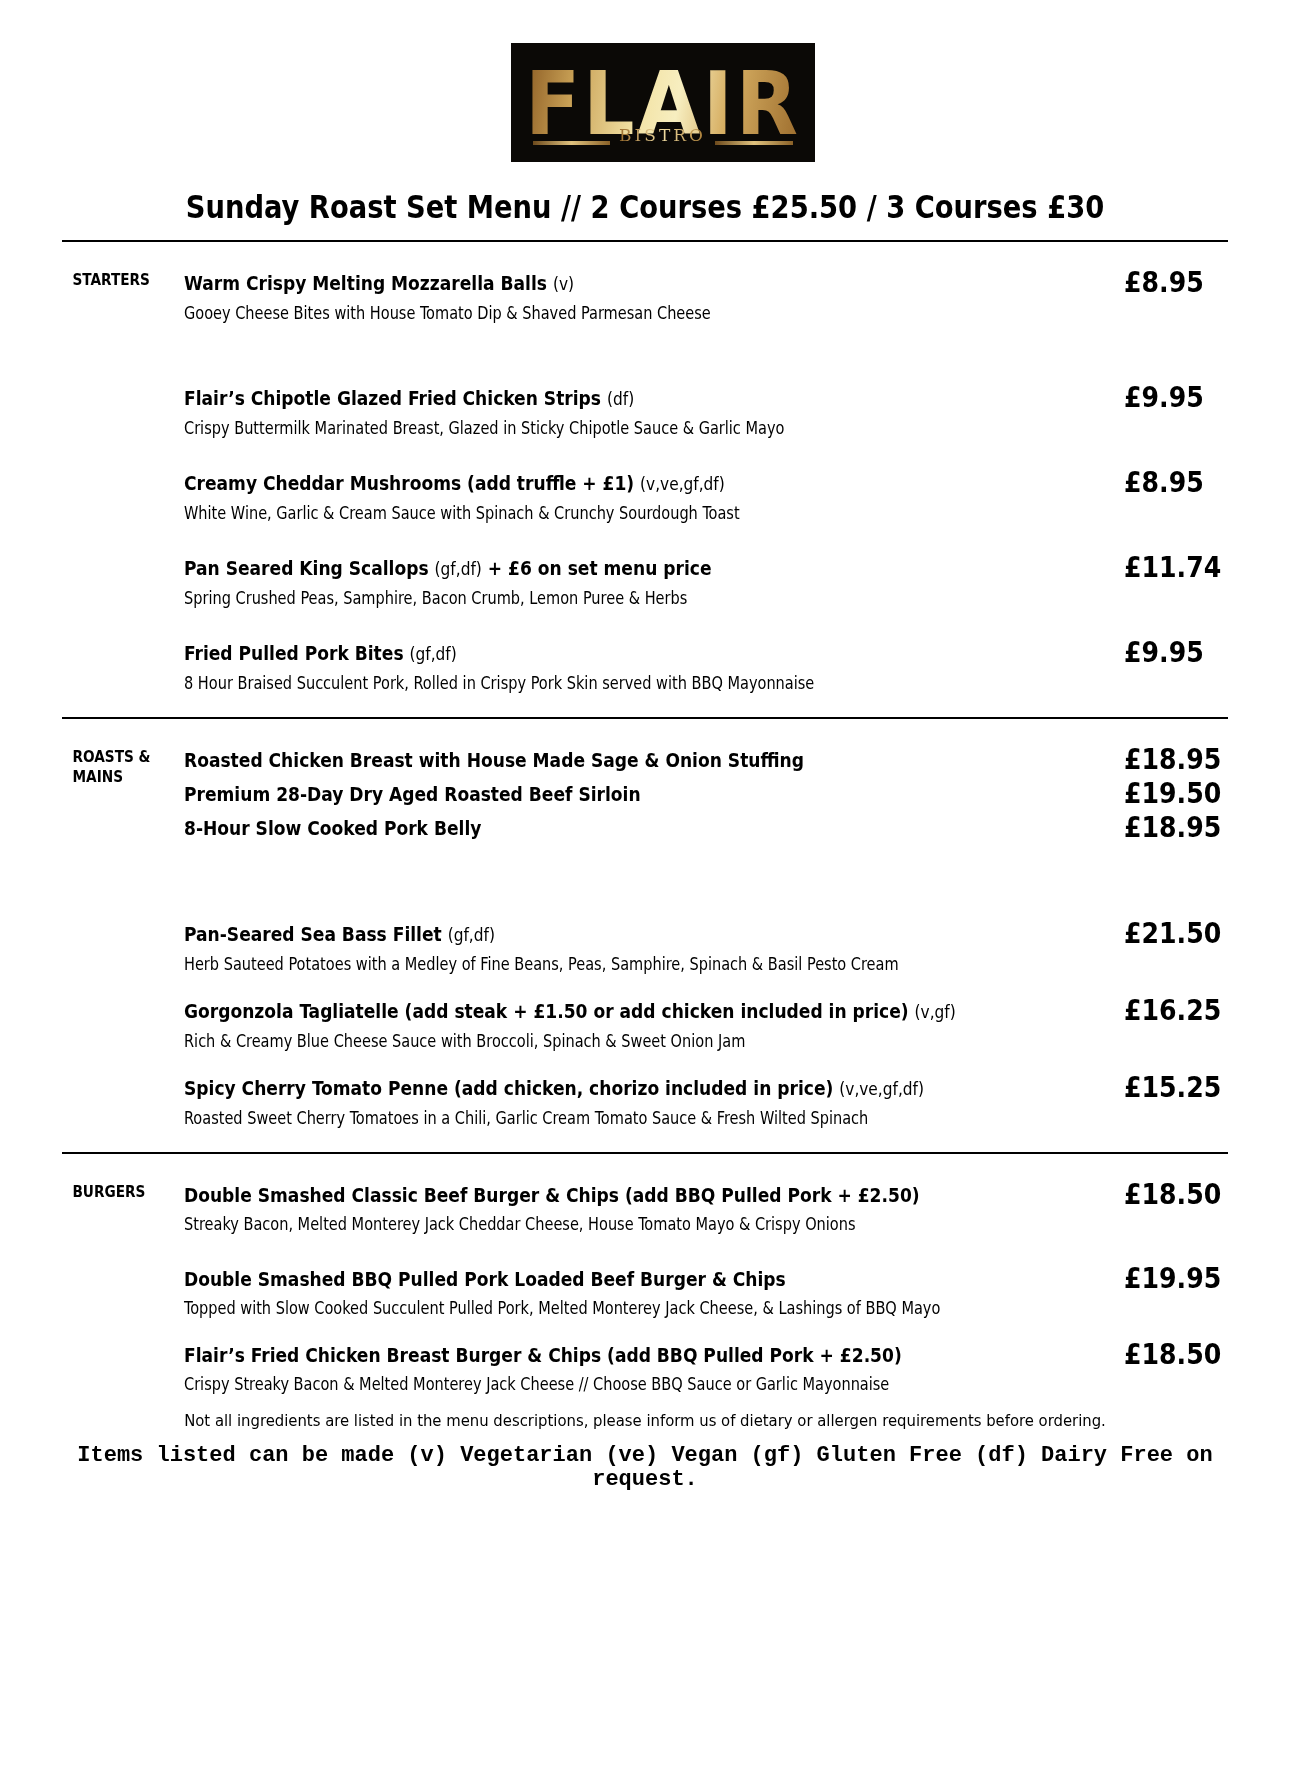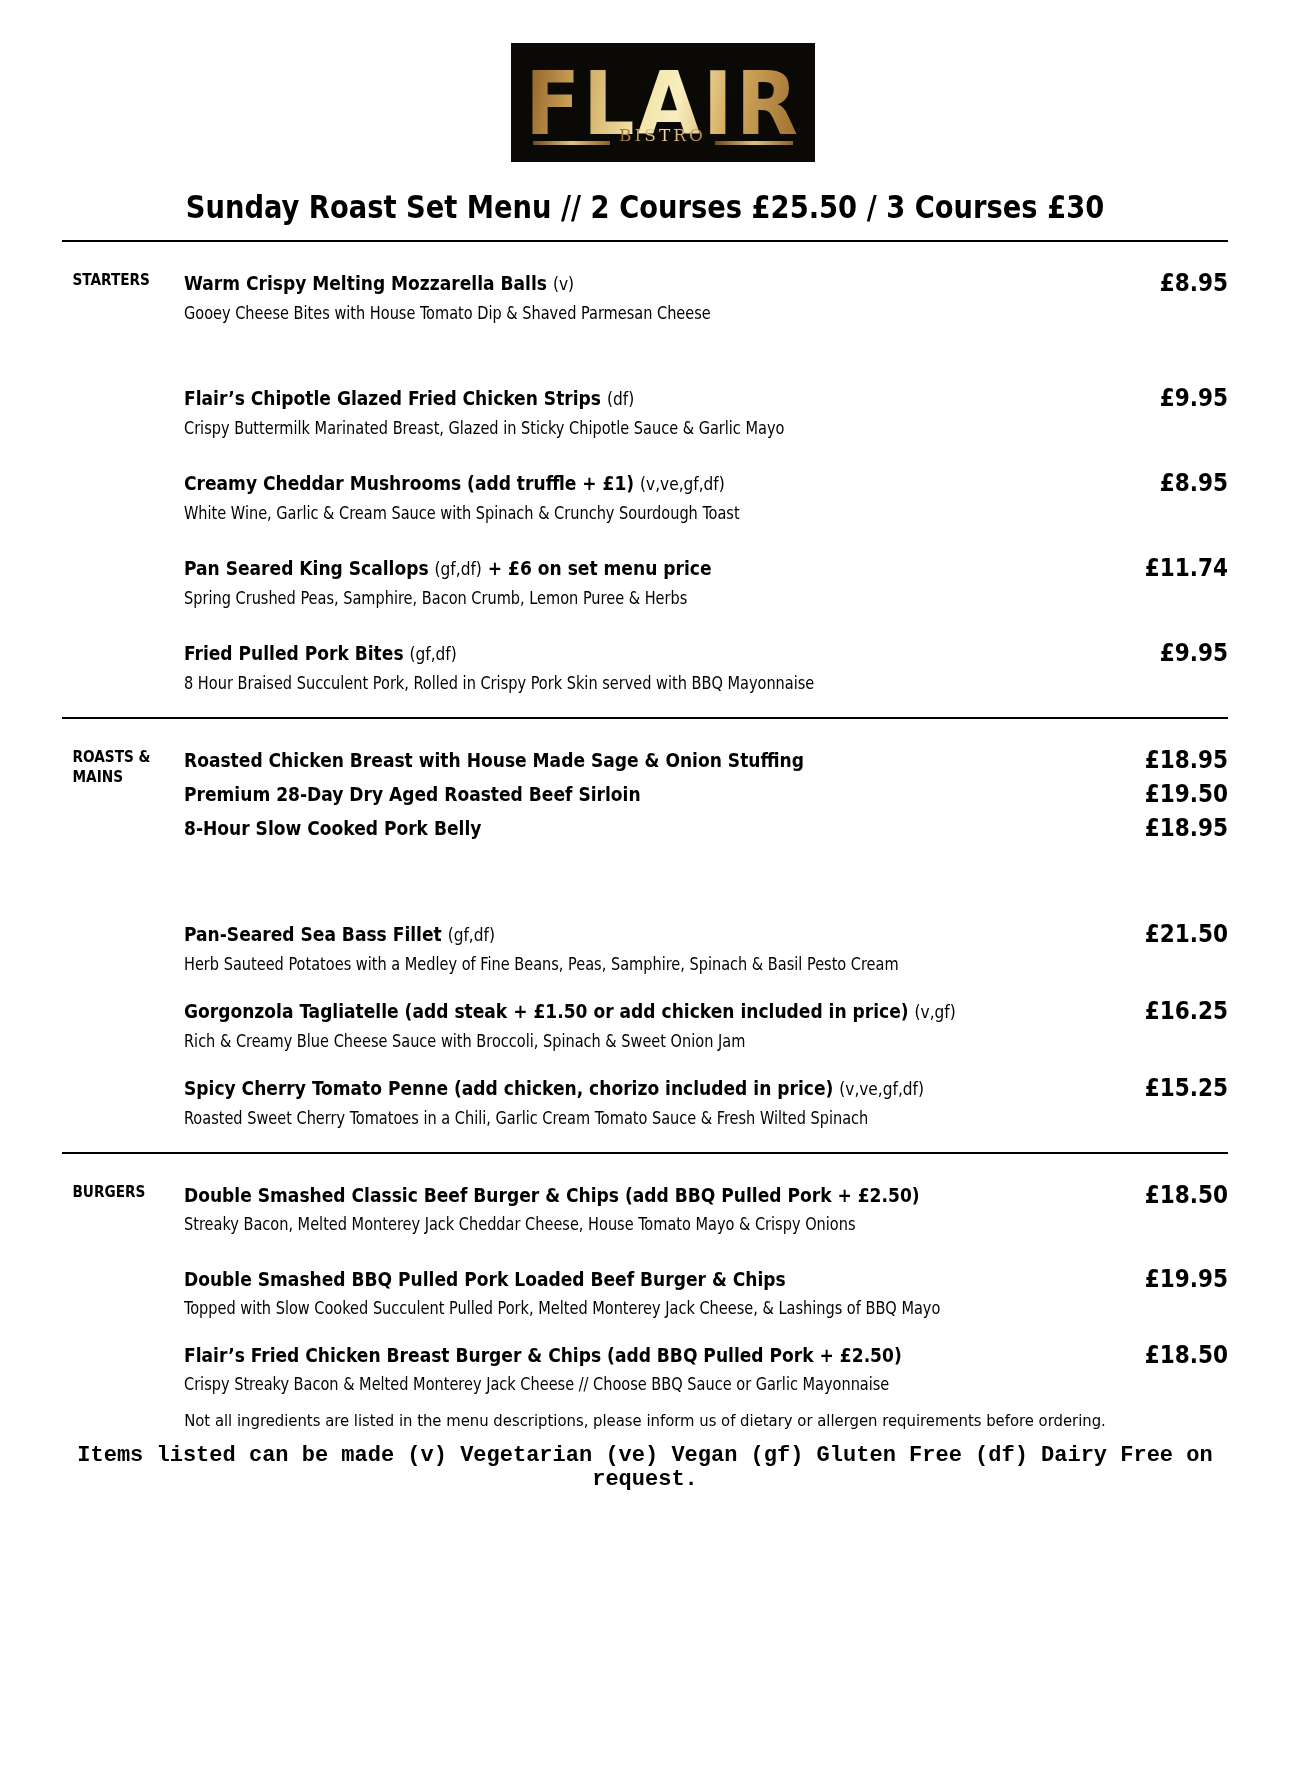--- a/index.html
+++ b/index.html
@@ -142,24 +142,24 @@
     font-family: "DejaVu Sans Condensed", "Liberation Sans Narrow", "Liberation Sans", sans-serif;
     font-size: 17px;
     line-height: 24px;
     margin-top: 4px;
     transform: scaleX(0.95);
     transform-origin: left top;
   }
   .item-price {
     flex: 0 0 104px;
     width: 104px;
-    text-align: right;
-    font-family: "DejaVu Sans Condensed", "Liberation Sans Narrow", "Liberation Sans", sans-serif;
-    font-weight: bold;
-    font-size: 24px;
+    text-align: left;
+    font-family: "DejaVu Sans Condensed", "Liberation Sans Narrow", "Liberation Sans", sans-serif;
+    font-weight: bold;
+    font-size: 28px;
     line-height: 26px;
   }
   .gap-lg { height: 30px; }
   .gap-md { height: 22px; }
   .gap-sm { height: 8px; }
 
   .roast-note {
     font-family: "DejaVu Sans Condensed", "Liberation Sans Narrow", "Liberation Sans", sans-serif;
     font-size: 17px;
     line-height: 24px;

